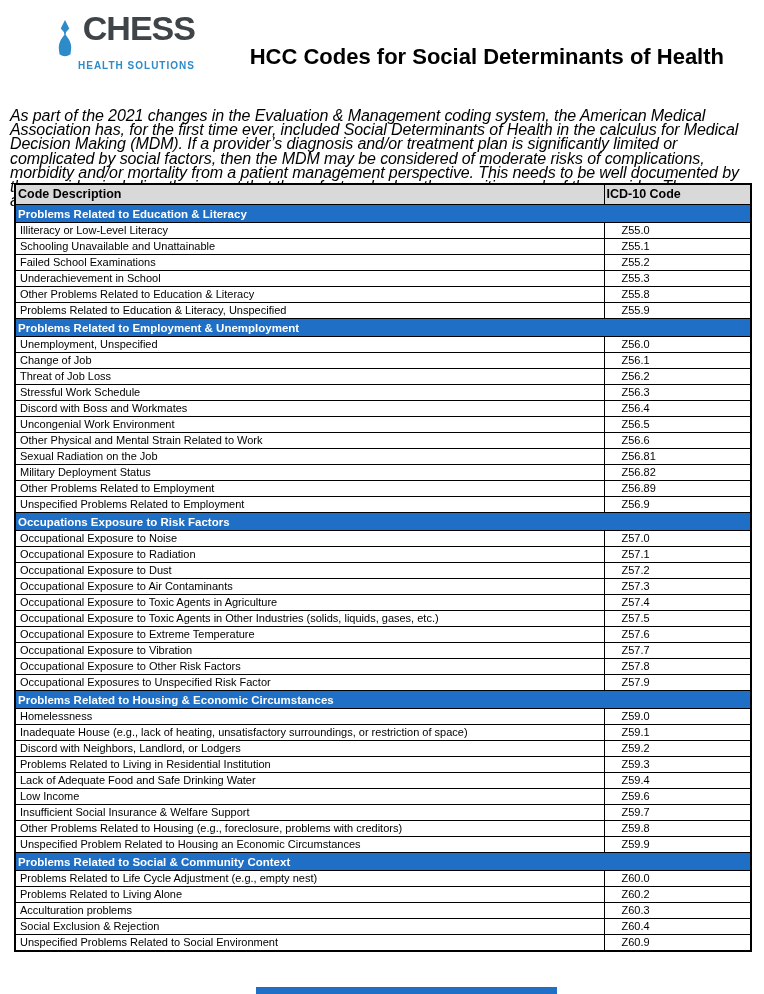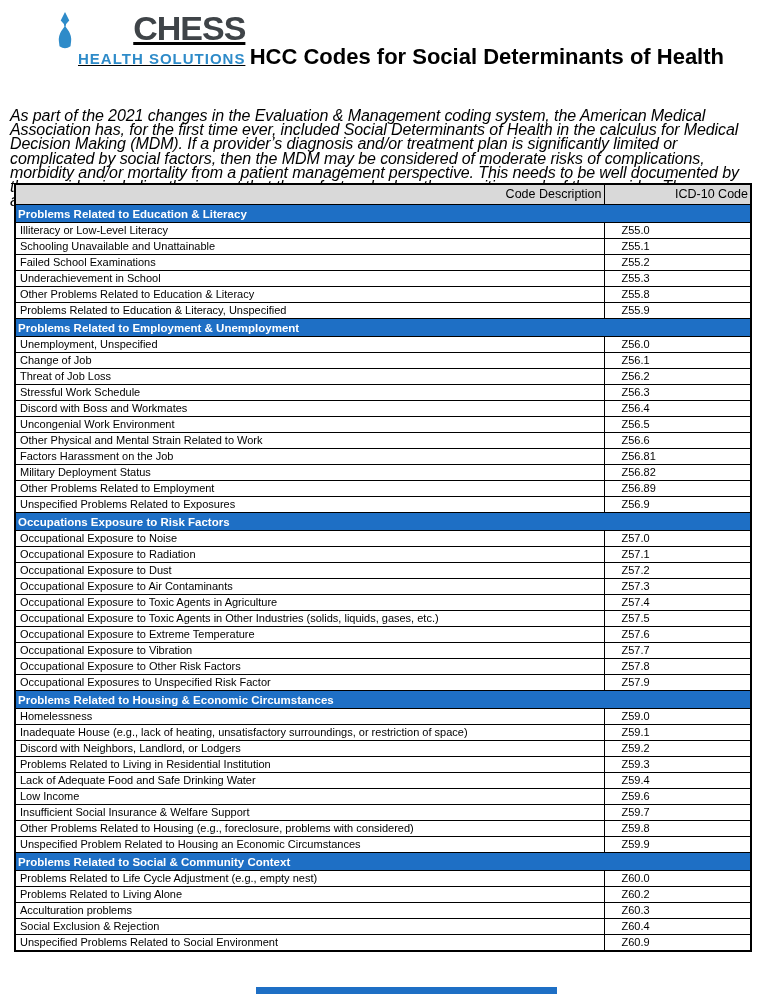--- a/index.html
+++ b/index.html
@@ -5,30 +5,30 @@
   html,body{margin:0;padding:0;background:#fff;}
   .page{
     position:relative;
     width:764px;height:994px;
     background:#fff;
     font-family:"Liberation Sans", sans-serif;
     color:#000;
     overflow:hidden;
   }
   
-  .logo{position:absolute;top:10px;left:54px;display:flex;align-items:flex-start;text-decoration:underline;}
+  .logo{position:absolute;top:10px;left:54px;display:flex;align-items:center;}
   .logo-piece{width:22px;height:44px;margin-top:2px;}
   .logo-textblock{display:flex;flex-direction:column;align-items:flex-end;margin-left:2px;}
   .logo-brand{
     font-size:34px;font-weight:700;letter-spacing:-1px;
     color:var(--logo-dark);line-height:36px;
   }
   .logo-tagline{
-    font-size:15px;font-weight:700;letter-spacing:1px;
-    color:var(--logo-blue);margin-top:4px;
+    font-size:10px;font-weight:700;letter-spacing:1px;
+    color:var(--logo-blue);margin-top:14px;
   }
   .doc-title{
     position:absolute;top:44px;right:40px;
     font-size:22px;font-weight:700;color:#000;
     white-space:nowrap;
   }
   
   .intro{
     position:absolute;top:93px;left:10px;width:748px;
     font-size:16px;font-style:italic;line-height:14.2px;
@@ -39,21 +39,21 @@
     position:absolute;top:183px;left:14px;width:736px;
     border-collapse:collapse;
     border:2px solid #000;
     table-layout:fixed;
   }
   .codes-table td{border:1px solid #000;overflow:hidden;white-space:nowrap;}
   .col-desc{width:589px;}
   .col-code{width:147px;}
   .colhead-row td{
     background:var(--gray);
-    font-weight:400;font-size:12.5px;text-align:right;
+    font-weight:700;font-size:12.5px;text-align:left;
     padding:2px 2px;line-height:15px;
   }
   .section-row td{
     background:var(--blue);
     color:#fff;font-weight:700;font-size:11.5px;text-align:left;
     padding:1.5px 2px;line-height:14px;
   }
   .data-row td{
     font-size:11px;line-height:13px;padding:1px 4px;
   }
@@ -145,33 +145,33 @@
         </tr>
         <tr class="data-row">
           <td class="desc">Uncongenial Work Environment</td>
           <td class="code">Z56.5</td>
         </tr>
         <tr class="data-row">
           <td class="desc">Other Physical and Mental Strain Related to Work</td>
           <td class="code">Z56.6</td>
         </tr>
         <tr class="data-row">
-          <td class="desc">Factors Harassment on the Job</td>
+          <td class="desc">Sexual Radiation on the Job</td>
           <td class="code">Z56.81</td>
         </tr>
         <tr class="data-row">
           <td class="desc">Military Deployment Status</td>
           <td class="code">Z56.82</td>
         </tr>
         <tr class="data-row">
           <td class="desc">Other Problems Related to Employment</td>
           <td class="code">Z56.89</td>
         </tr>
         <tr class="data-row">
-          <td class="desc">Unspecified Problems Related to Exposures</td>
+          <td class="desc">Unspecified Problems Related to Employment</td>
           <td class="code">Z56.9</td>
         </tr>
         <tr class="section-row">
           <td colspan="2">Occupations Exposure to Risk Factors</td>
         </tr>
         <tr class="data-row">
           <td class="desc">Occupational Exposure to Noise</td>
           <td class="code">Z57.0</td>
         </tr>
         <tr class="data-row">
@@ -235,21 +235,21 @@
         </tr>
         <tr class="data-row">
           <td class="desc">Low Income</td>
           <td class="code">Z59.6</td>
         </tr>
         <tr class="data-row">
           <td class="desc">Insufficient Social Insurance &amp; Welfare Support</td>
           <td class="code">Z59.7</td>
         </tr>
         <tr class="data-row">
-          <td class="desc">Other Problems Related to Housing (e.g., foreclosure, problems with considered)</td>
+          <td class="desc">Other Problems Related to Housing (e.g., foreclosure, problems with creditors)</td>
           <td class="code">Z59.8</td>
         </tr>
         <tr class="data-row">
           <td class="desc">Unspecified Problem Related to Housing an Economic Circumstances</td>
           <td class="code">Z59.9</td>
         </tr>
         <tr class="section-row">
           <td colspan="2">Problems Related to Social &amp; Community Context</td>
         </tr>
         <tr class="data-row">

